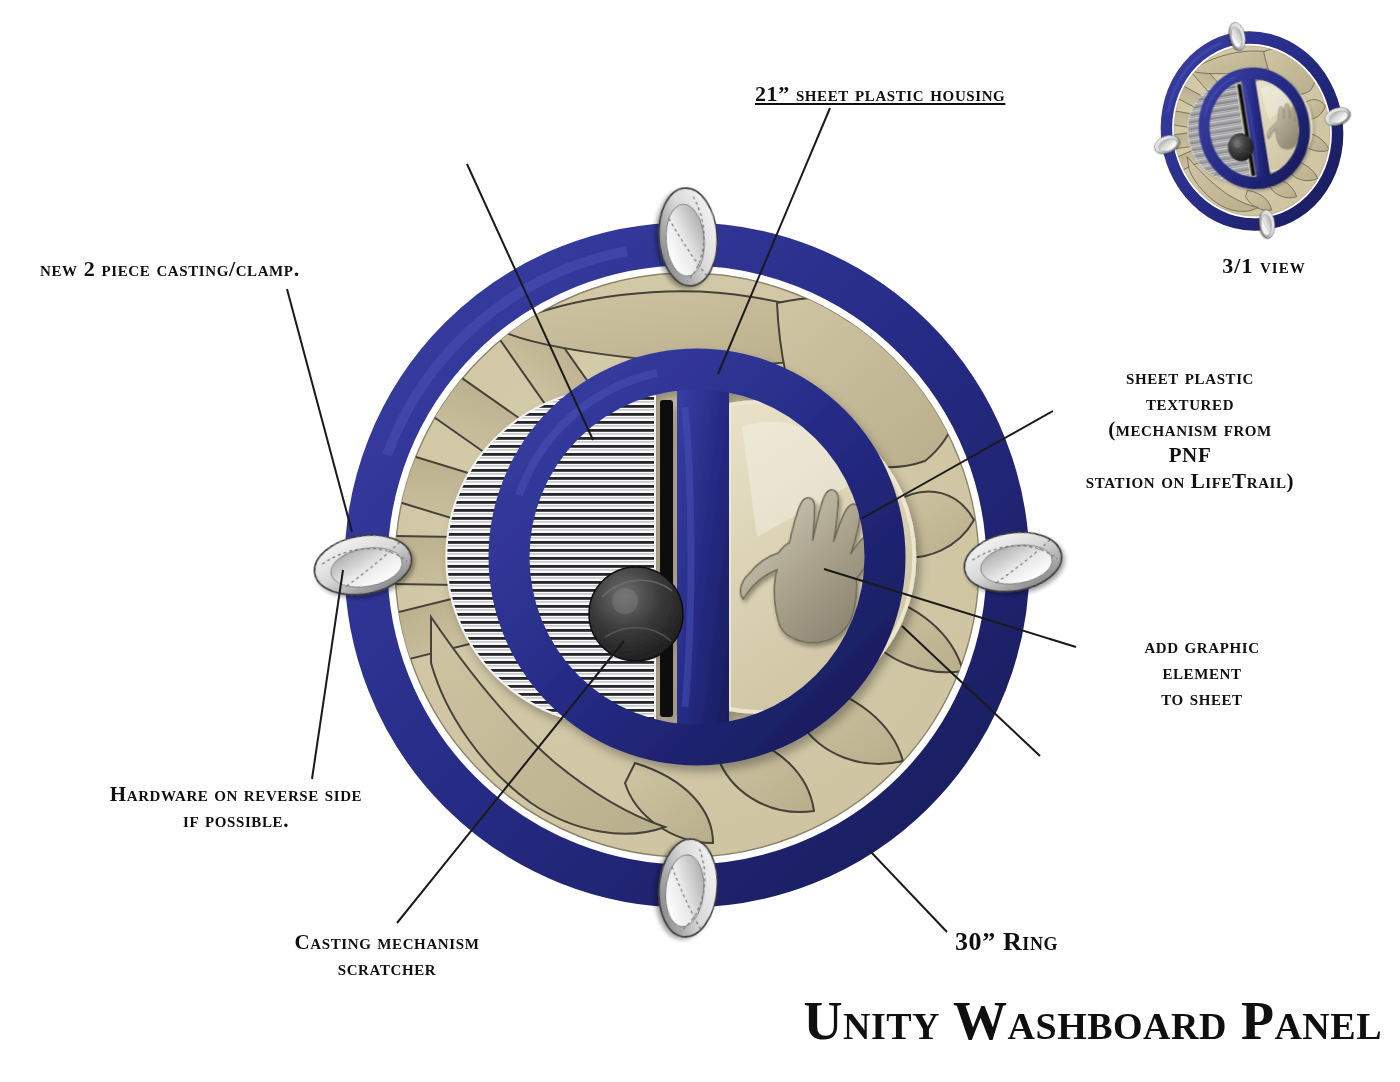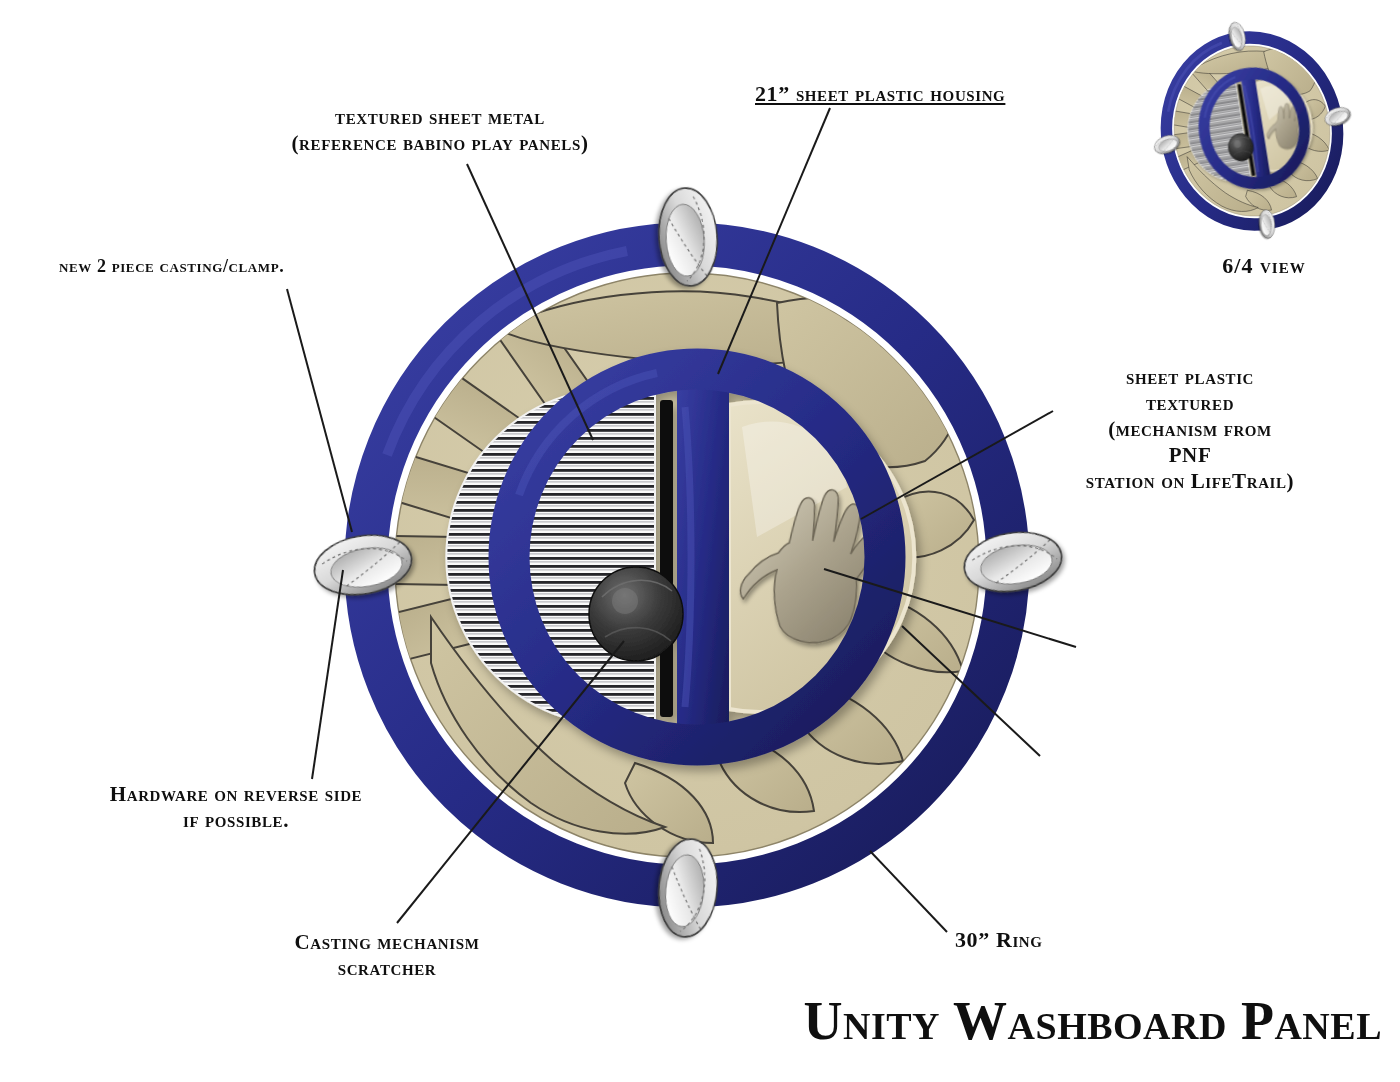--- a/index.html
+++ b/index.html
@@ -9,27 +9,27 @@
   }
   .drawing{position:absolute;left:0;top:0;}
   .label{
     position:absolute;
     font-weight:700;font-size:21px;line-height:1.24;letter-spacing:.6px;
     font-variant:small-caps;white-space:pre-line;text-align:center;color:#0f0f0f;
   }
   .label.left{text-align:left;}
   .lbl-textured{left:440px;top:104px;transform:translateX(-50%);}
   .lbl-housing{left:755px;top:80px;font-size:22px;text-decoration:underline;}
-  .lbl-clamp{left:40px;top:255px;font-size:18px;margin-left:19px;}
+  .lbl-clamp{left:40px;top:255px;font-size:22px;}
   .lbl-clicker{left:1190px;top:364px;transform:translateX(-50%);}
   .lbl-graphic{left:1202px;top:633px;transform:translateX(-50%);}
   .lbl-routered{left:1180px;top:744px;transform:translateX(-50%);}
   .lbl-hardware{left:236px;top:781px;transform:translateX(-50%);}
   .lbl-scratcher{left:387px;top:929px;transform:translateX(-50%);}
-  .lbl-ring{left:955px;top:926px;font-size:22px;}
+  .lbl-ring{left:955px;top:926px;font-size:26px;}
   .lbl-thumb{left:1264px;top:252px;transform:translateX(-50%);font-size:22px;letter-spacing:1px;}
   .lbl-title{
     right:18px;top:994px;font-size:54px;line-height:1;letter-spacing:.5px;
     white-space:nowrap;text-align:center;font-variant:small-caps;font-weight:700;
   }
 </style>
 </head>
 <body>
 
 <div class="sheet">
@@ -193,27 +193,27 @@
       <line x1="287" y1="289" x2="352" y2="532"></line>
       <line x1="343" y1="570" x2="312" y2="779"></line>
       <line x1="1053" y1="411" x2="861" y2="519"></line>
       <line x1="1076" y1="647" x2="824" y2="569"></line>
       <line x1="1040" y1="756" x2="902" y2="626"></line>
       <line x1="624" y1="641" x2="397" y2="923"></line>
       <line x1="947" y1="932" x2="870" y2="851"></line>
     </g>
   </svg>
 
-  <div class="label lbl-textured">textured sheet metal
-(reference babino play panels)</div>
   <div class="label left lbl-housing">21” sheet plastic housing</div>
   <div class="label left lbl-clamp">new 2 piece casting/clamp.</div>
   <div class="label lbl-clicker">sheet plastic textured
 (mechanism from PNF
 station on LifeTrail)</div>
+  <div class="label lbl-graphic">add graphic element
+to sheet</div>
   <div class="label lbl-hardware">Hardware on reverse side
 if possible.</div>
   <div class="label lbl-scratcher">Casting mechanism
 scratcher</div>
   <div class="label left lbl-ring">30” Ring</div>
-  <div class="label lbl-thumb">6/4 view</div>
+  <div class="label lbl-thumb">3/1 view</div>
   <div class="label lbl-title">Unity Washboard Panel</div>
 </div>
 
 </body></html>

